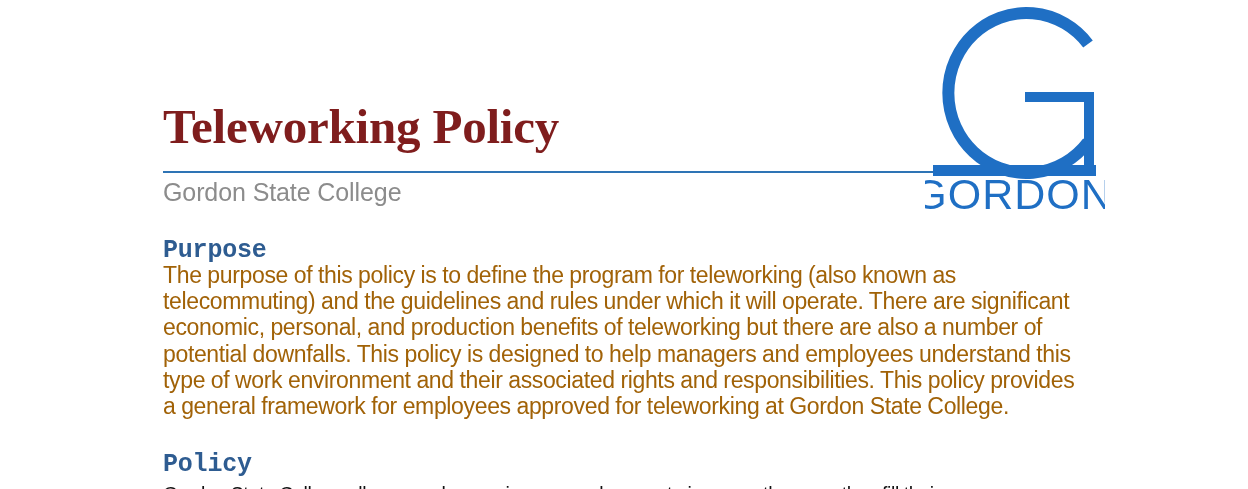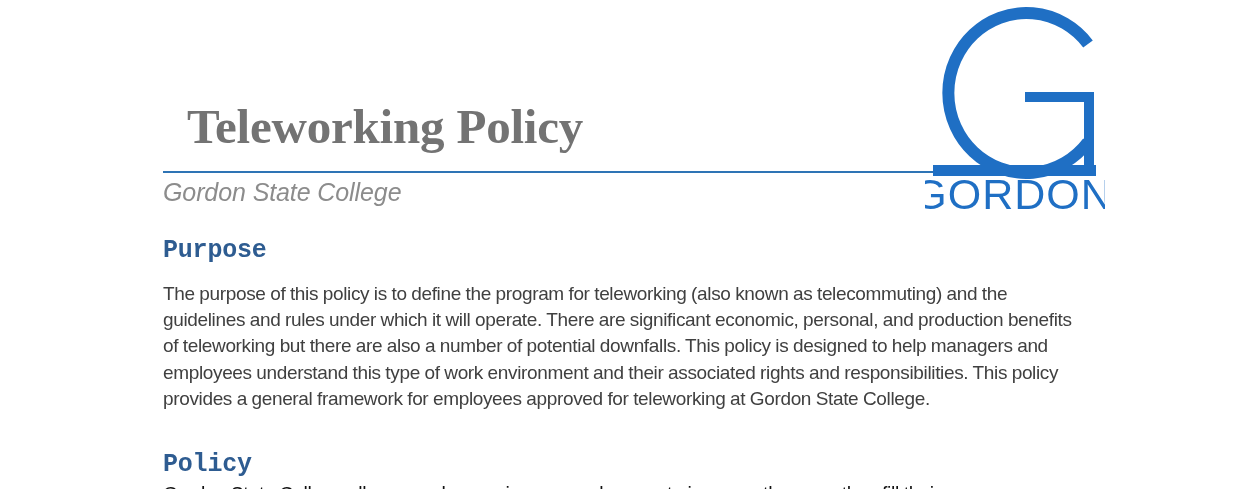--- a/index.html
+++ b/index.html
@@ -35,42 +35,40 @@
 
   
   .doc-title {
     position: absolute;
     left: 163px;
     top: 100px;
     font-family: "Liberation Serif", "DejaVu Serif", serif;
     font-size: 49px;
     font-weight: 700;
     letter-spacing: -0.2px;
-    color: #737373;
+    color: #7f1d1d;
     line-height: 1.12;
     white-space: nowrap;
-    margin-left: 24px;
   }
 
   .title-rule {
     position: absolute;
     left: 163px;
     top: 171px;
     width: 770px;
     height: 2px;
     background: #2E74B5;
   }
 
   .doc-subtitle {
     position: absolute;
     left: 163px;
     top: 178px;
     font-family: "Liberation Sans", sans-serif;
     font-size: 25px;
-    font-style: italic;
     font-weight: 400;
     color: #8C8C8C;
     letter-spacing: -0.1px;
     white-space: nowrap;
   }
 
   
   .section-heading {
     position: absolute;
     left: 163px;
@@ -80,26 +78,26 @@
     color: #2E5C91;
     letter-spacing: -0.2px;
     white-space: nowrap;
   }
   .section-heading.purpose { top: 236px; }
   .section-heading.policy  { top: 450px; text-align: right; }
 
   .body-text {
     position: absolute;
     left: 163px;
-    top: 281px;
+    top: 262px;
     width: 925px;
     font-family: "Liberation Sans", sans-serif;
-    font-size: 19px;
+    font-size: 23px;
     line-height: 26.2px;
-    color: #404040;
+    color: #a16207;
     letter-spacing: -0.35px;
     word-spacing: -0.3px;
   }
 
   .clipped-line {
     position: absolute;
     left: 163px;
     top: 481px;
     width: 925px;
     font-family: "Liberation Sans", sans-serif;

